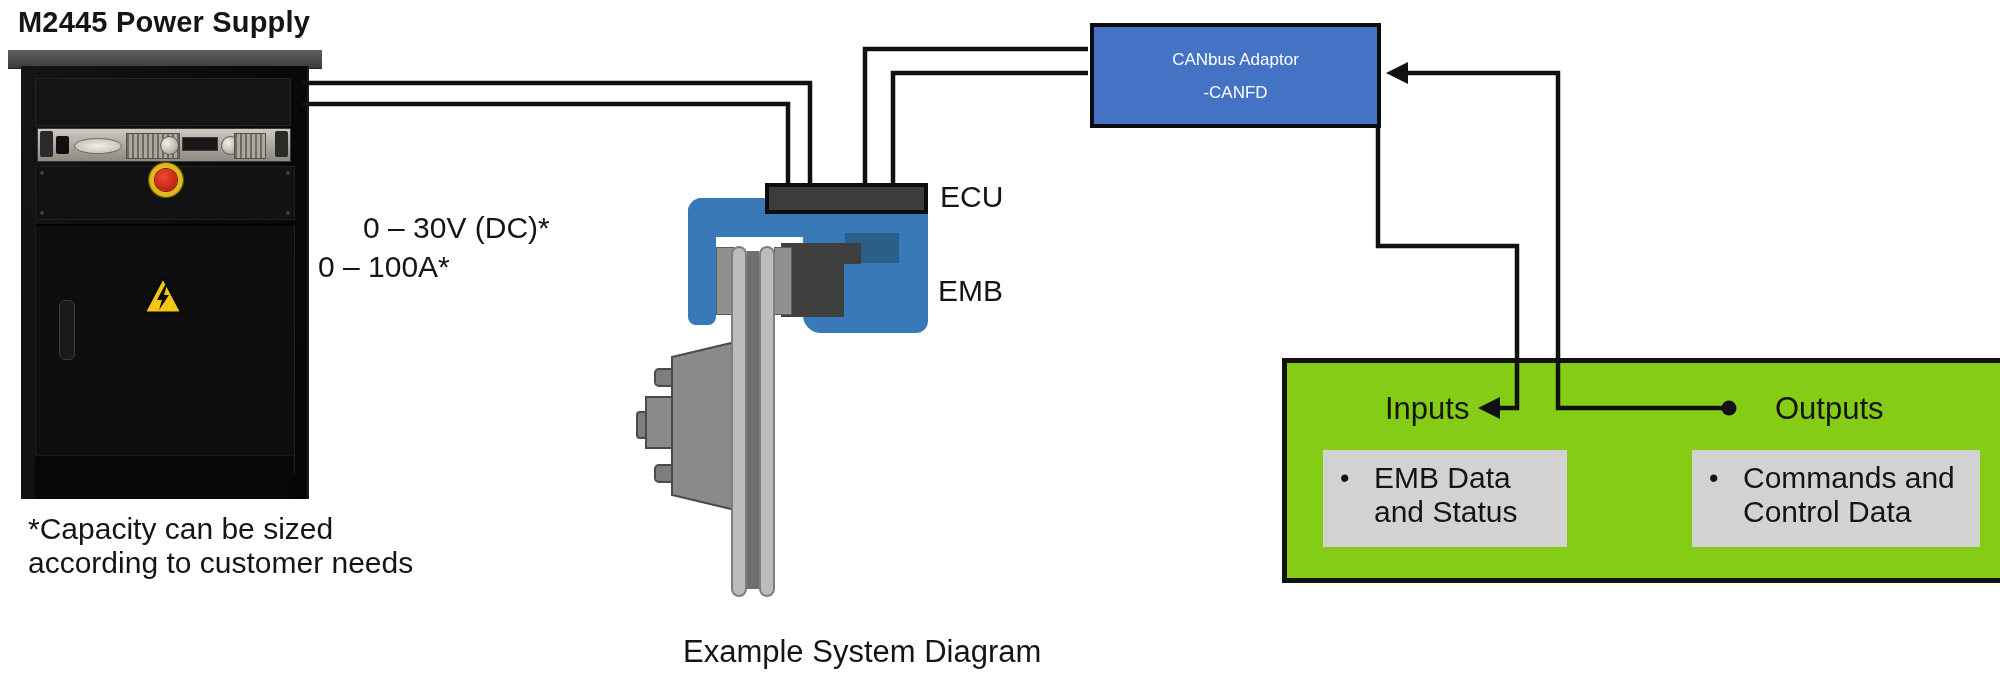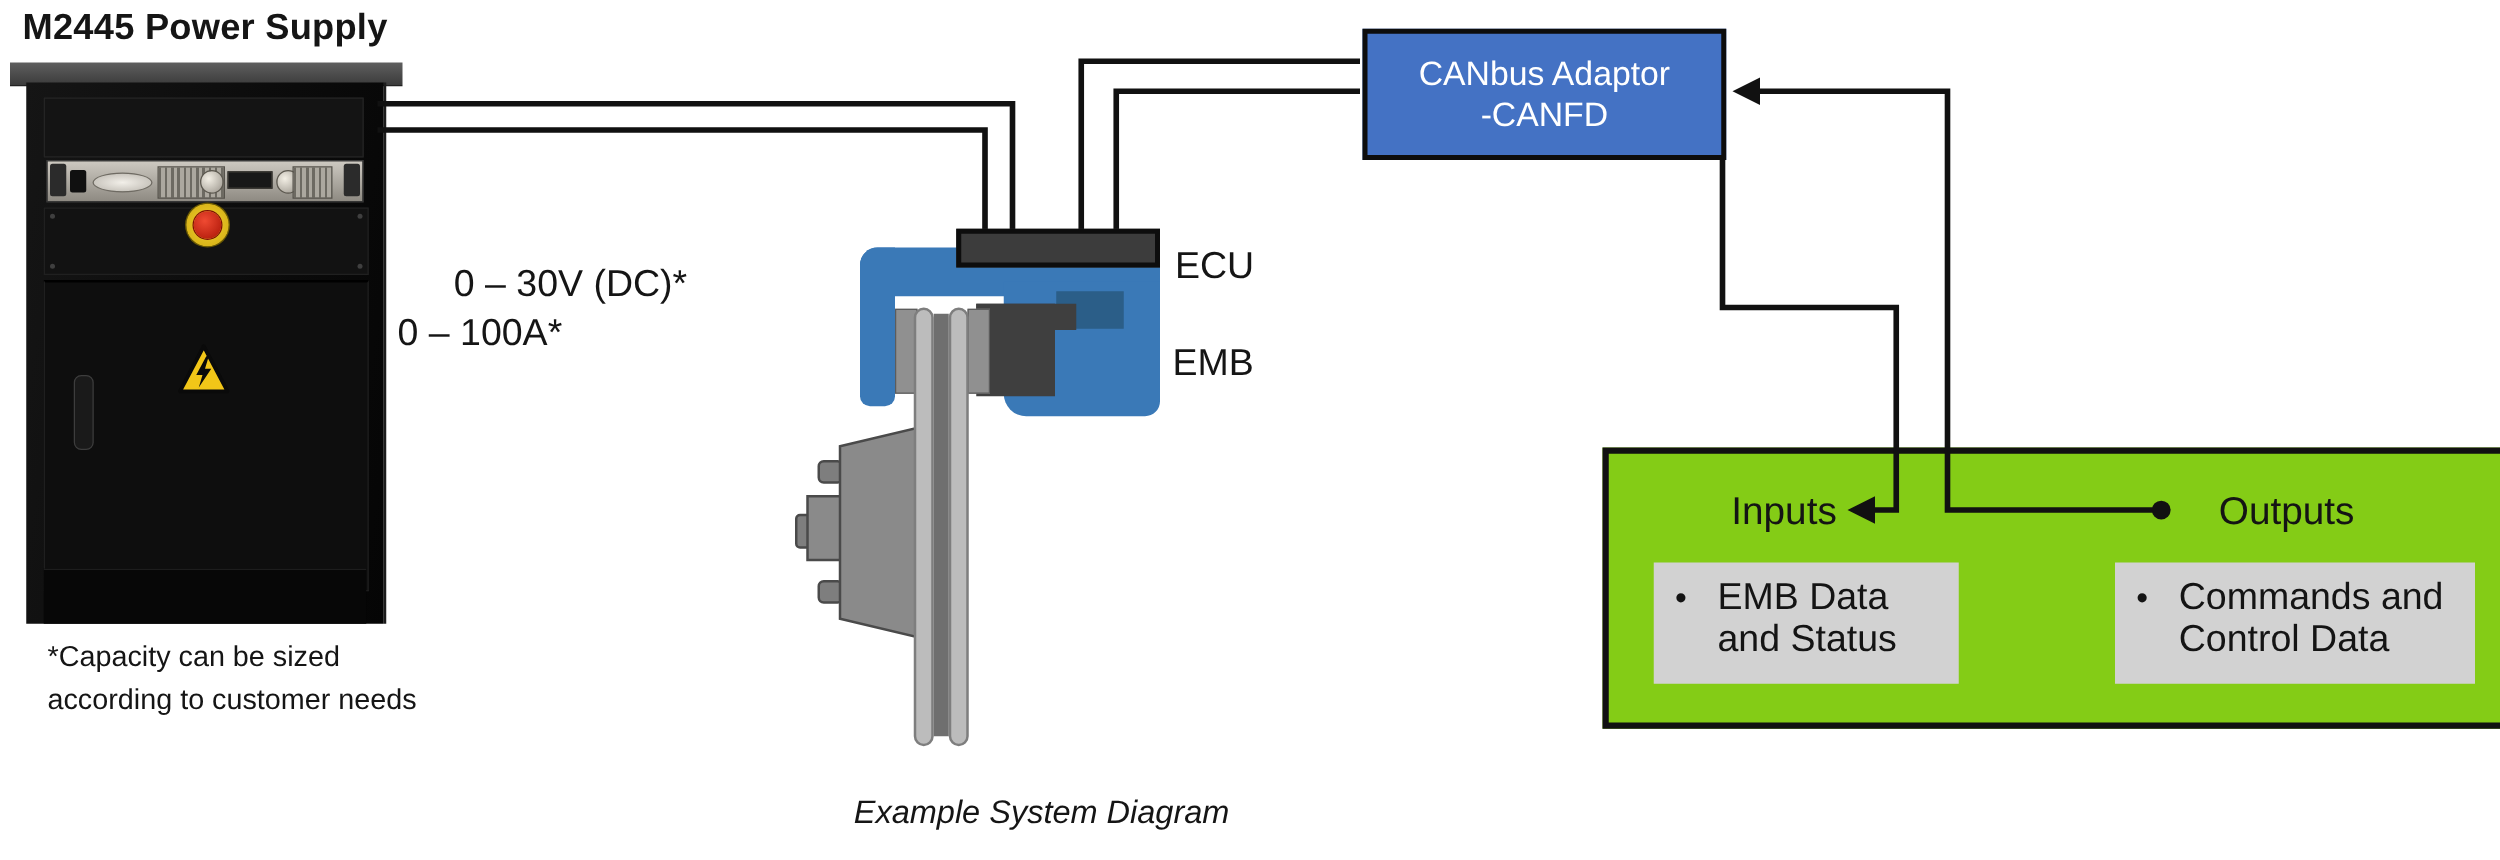--- a/index.html
+++ b/index.html
@@ -6,26 +6,26 @@
   #stage{
     position:relative;width:2000px;height:688px;background:#fff;overflow:hidden;
     font-family:"Liberation Sans",sans-serif;color:#151515;
   }
   .abs{position:absolute;}
   
   .ps-title{left:18px;top:6px;font-size:29px;font-weight:600;letter-spacing:.2px;z-index:7;}
   .spec{left:318px;font-size:30px;font-weight:500;z-index:7;}
   .spec1{top:211px;margin-left:45px;}
   .spec2{top:250px;}
-  .footnote{left:38px;font-size:23px;font-weight:500;z-index:7;}
+  .footnote{left:28px;font-size:30px;font-weight:500;z-index:7;}
   .fn1{top:512px;}
   .fn2{top:546px;}
-  .ecu-label{left:940px;top:196px;font-size:30px;font-weight:500;z-index:7;}
+  .ecu-label{left:940px;top:180px;font-size:30px;font-weight:500;z-index:7;}
   .emb-label{left:938px;top:274px;font-size:30px;font-weight:500;z-index:7;}
-  .caption{left:683px;top:634px;font-size:26px;font-style:italic;font-weight:500;z-index:7;}
+  .caption{left:683px;top:634px;font-size:31px;font-weight:500;z-index:7;}
   .prolink-title{left:1718px;top:302px;font-size:31px;font-weight:500;z-index:7;}
   
   .cabinet{left:8px;top:50px;width:314px;height:448px;z-index:2;}
   .cab-top{left:0;top:0;width:314px;height:18px;background:linear-gradient(#5f5f5f,#3b3b3b);box-shadow:0 1px 0 #222;}
   .cab-body{left:13px;top:16px;width:286px;height:433px;background:linear-gradient(100deg,#151515,#0b0b0b 60%,#050505);border-right:2px solid #1c1c1c;}
   .cab-recess{left:14px;top:12px;width:254px;height:46px;background:#141414;border:1px solid #242424;}
   .cab-rack{left:16px;top:62px;width:252px;height:32px;background:linear-gradient(#cdc9c1,#8e8a82);border:1px solid #3a3a3a;}
   .rack-capL{left:2px;top:2px;width:13px;height:26px;background:#2b2b2b;border-radius:2px;}
   .rack-capR{left:237px;top:2px;width:13px;height:26px;background:#2b2b2b;border-radius:2px;}
   .rack-power{left:18px;top:7px;width:13px;height:18px;background:#101010;border-radius:2px;}
@@ -54,21 +54,21 @@
   .pad{top:247px;width:16px;height:66px;background:#909090;border:1px solid #5c5c5c;z-index:4;}
   .padL{left:716px;} .padR{left:774px;}
   .hub-svg{left:630px;top:335px;width:110px;height:180px;z-index:3;}
   .disc{top:246px;width:16px;height:351px;background:#bcbcbc;border:2px solid #7e7e7e;border-radius:9px;box-sizing:border-box;z-index:4;}
   .discL{left:731px;} .discR{left:759px;}
   .disc-core{left:747px;top:251px;width:12px;height:338px;background:#6f6f6f;z-index:4;}
   
   .ecu-box{left:765px;top:183px;width:163px;height:31px;background:#3c3c3c;border:4px solid #0d0d0d;box-sizing:border-box;z-index:6;}
   .canbus-box{left:1090px;top:23px;width:291px;height:105px;background:#4472c4;border:4px solid #0d0d0d;box-sizing:border-box;
     display:flex;flex-direction:column;align-items:center;justify-content:center;z-index:6;}
-  .canbus-box div{color:#fff;font-size:27px;font-weight:500;line-height:33px;text-align:right;}
+  .canbus-box div{color:#fff;font-size:17px;font-weight:500;line-height:33px;text-align:right;}
   .prolink-box{left:1282px;top:358px;width:858px;height:225px;background:#84cc16;border:5px solid #111;box-sizing:border-box;z-index:1;}
   .io-label{position:absolute;font-size:31px;font-weight:500;color:#141414;}
   .inputs-label{left:98px;top:28px;}
   .outputs-label{left:488px;top:28px;}
   .io-box{position:absolute;background:#d2d2d2;display:flex;padding:11px 0 0 17px;box-sizing:border-box;}
   .inputs-box{left:36px;top:87px;width:244px;height:97px;}
   .outputs-box{left:405px;top:87px;width:288px;height:97px;}
   .io-bullet{font-size:27px;width:34px;color:#141414;line-height:34px;}
   .io-lines{font-size:30px;line-height:34px;color:#141414;font-weight:500;}
   

